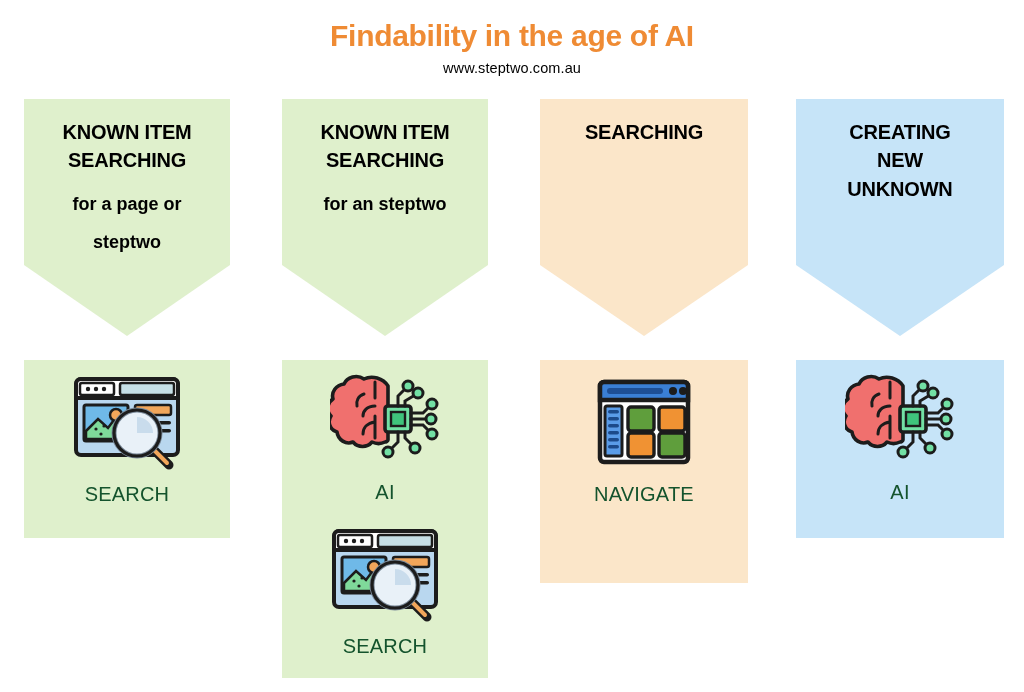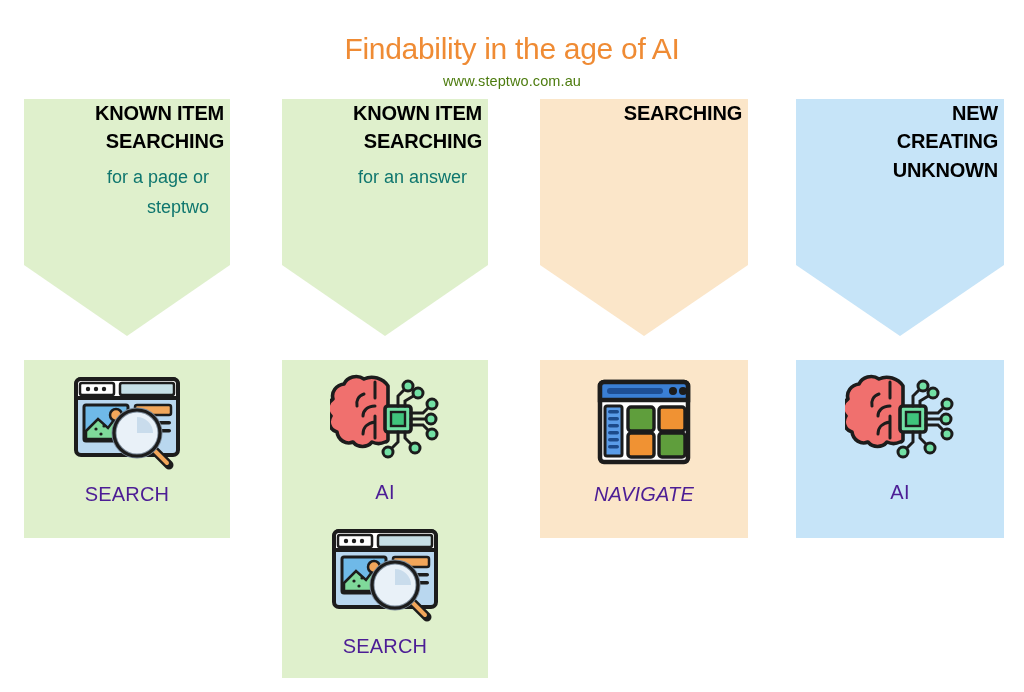--- a/index.html
+++ b/index.html
@@ -18,32 +18,32 @@
 
   
   #header {
     position: absolute;
     top: 0; left: 0;
     width: 1024px;
     text-align: center;
   }
   #page-title {
     margin: 0;
-    padding-top: 32px;
+    padding-top: 19px;
     font-size: 30px;
-    font-weight: normal;
+    font-weight: bold;
     color: #ef8b34;
     letter-spacing: -0.3px;
     line-height: 1.1;
   }
   #site-url {
     margin: 0;
     padding-top: 8px;
     font-size: 14.5px;
-    color: #4d7c0f;
+    color: #000000;
     font-weight: normal;
     letter-spacing: 0.1px;
   }
 
   
   .column {
     position: absolute;
     top: 0;
     height: 692px;
   }
@@ -58,65 +58,66 @@
     top: 99px;
     left: 0;
     width: 100%;
     height: 237px;
   }
   .arrow svg { display: block; width: 100%; height: 100%; }
   .arrow-text {
     position: absolute;
     top: 0; left: 0;
     width: 100%;
+    padding-top: 19px;
     box-sizing: border-box;
-    text-align: right;
+    text-align: center;
   }
   .arrow-title {
     font-size: 20px;
     font-weight: bold;
     color: #000000;
     line-height: 1.42;
     letter-spacing: -0.2px;
     margin: 0;
     padding: 0 6px;
   }
   .arrow-sub {
     font-size: 18px;
-    font-weight: normal;
-    color: #0f766e;
+    font-weight: bold;
+    color: #000000;
     line-height: 1.42;
-    margin: 5px;
+    margin: 13px;
     padding: 4px 16px 0 16px;
   }
 
   
   .panel {
     position: absolute;
     left: 0;
     width: 100%;
     box-sizing: border-box;
   }
   .icon-wrap {
     text-align: center;
   }
   .icon-svg { display: block; margin: 0 auto; }
   .icon-label {
     font-size: 20px;
-    color: #4c1d95;
+    color: #14532d;
     font-weight: normal;
     text-align: center;
     letter-spacing: 0.2px;
     line-height: 1;
   }
 
   
   .p-0 { top: 360px; height: 178px; }
   .p-1 { top: 360px; height: 318px; }
-  .p-2 { top: 360px; height: 178px; font-style: italic; }
+  .p-2 { top: 360px; height: 223px; }
   .p-3 { top: 360px; height: 178px; }
 </style>
 </head>
 <body>
 
 <div id="header">
   <h1 id="page-title">Findability in the age of AI</h1>
   <div id="site-url">www.steptwo.com.au</div>
 </div>
 
@@ -165,21 +166,21 @@
 </div>
 
 <div class="column col-1">
   <div class="arrow">
     <svg viewBox="0 0 206 237" preserveAspectRatio="none" aria-hidden="true">
       <polygon points="0,0 206,0 206,166 103,237 0,166" fill="#dff0cc"></polygon>
     </svg>
     <div class="arrow-text">
       <div class="arrow-title">KNOWN ITEM</div>
       <div class="arrow-title">SEARCHING</div>
-      <div class="arrow-sub">for an answer</div>
+      <div class="arrow-sub">for an steptwo</div>
     </div>
   </div>
 
   <div class="panel p-1" style="background:#dff0cc">
     <div class="icon-wrap" style="padding-top:12px">
       <svg class="icon-svg" width="110" height="98" viewBox="0 0 110 98">
         <path d="M58 14 c-5 -8 -16 -11 -24 -7 c-7 -5 -17 -2 -20 5 c-8 1 -13 8 -11 15 c-6 4 -7 12 -2 17 c-4 6 -1 14 6 16 c1 8 9 13 16 10 c5 6 14 6 19 0 c4 2 9 2 13 0 c1 0 3 -1 3 -2 z" fill="#f0706e" stroke="#1c1c1c" stroke-width="3.6" stroke-linejoin="round"></path>
         <path d="M45 10 v16 M45 34 c-8 0 -12 5 -12 10 M45 44 v22 M45 50 c-8 1 -12 6 -12 12 M34 22 c-6 2 -8 7 -7 12" fill="none" stroke="#1c1c1c" stroke-width="3" stroke-linecap="round"></path>
         <rect x="55" y="34" width="26" height="26" rx="3" fill="#72e0a4" stroke="#1c1c1c" stroke-width="3.6"></rect>
         <rect x="61" y="40" width="14" height="14" fill="#3fc47c" stroke="#1c1c1c" stroke-width="2.4"></rect>
@@ -271,22 +272,22 @@
     </div>
   </div>
 </div>
 
 <div class="column col-3">
   <div class="arrow">
     <svg viewBox="0 0 208 237" preserveAspectRatio="none" aria-hidden="true">
       <polygon points="0,0 208,0 208,166 104,237 0,166" fill="#c6e4f8"></polygon>
     </svg>
     <div class="arrow-text">
+      <div class="arrow-title">CREATING</div>
       <div class="arrow-title">NEW</div>
-      <div class="arrow-title">CREATING</div>
       <div class="arrow-title">UNKNOWN</div>
     </div>
   </div>
 
   <div class="panel p-3" style="background:#c6e4f8">
     <div class="icon-wrap" style="padding-top:12px">
       <svg class="icon-svg" width="110" height="98" viewBox="0 0 110 98">
         <path d="M58 14 c-5 -8 -16 -11 -24 -7 c-7 -5 -17 -2 -20 5 c-8 1 -13 8 -11 15 c-6 4 -7 12 -2 17 c-4 6 -1 14 6 16 c1 8 9 13 16 10 c5 6 14 6 19 0 c4 2 9 2 13 0 c1 0 3 -1 3 -2 z" fill="#f0706e" stroke="#1c1c1c" stroke-width="3.6" stroke-linejoin="round"></path>
         <path d="M45 10 v16 M45 34 c-8 0 -12 5 -12 10 M45 44 v22 M45 50 c-8 1 -12 6 -12 12 M34 22 c-6 2 -8 7 -7 12" fill="none" stroke="#1c1c1c" stroke-width="3" stroke-linecap="round"></path>
         <rect x="55" y="34" width="26" height="26" rx="3" fill="#72e0a4" stroke="#1c1c1c" stroke-width="3.6"></rect>

